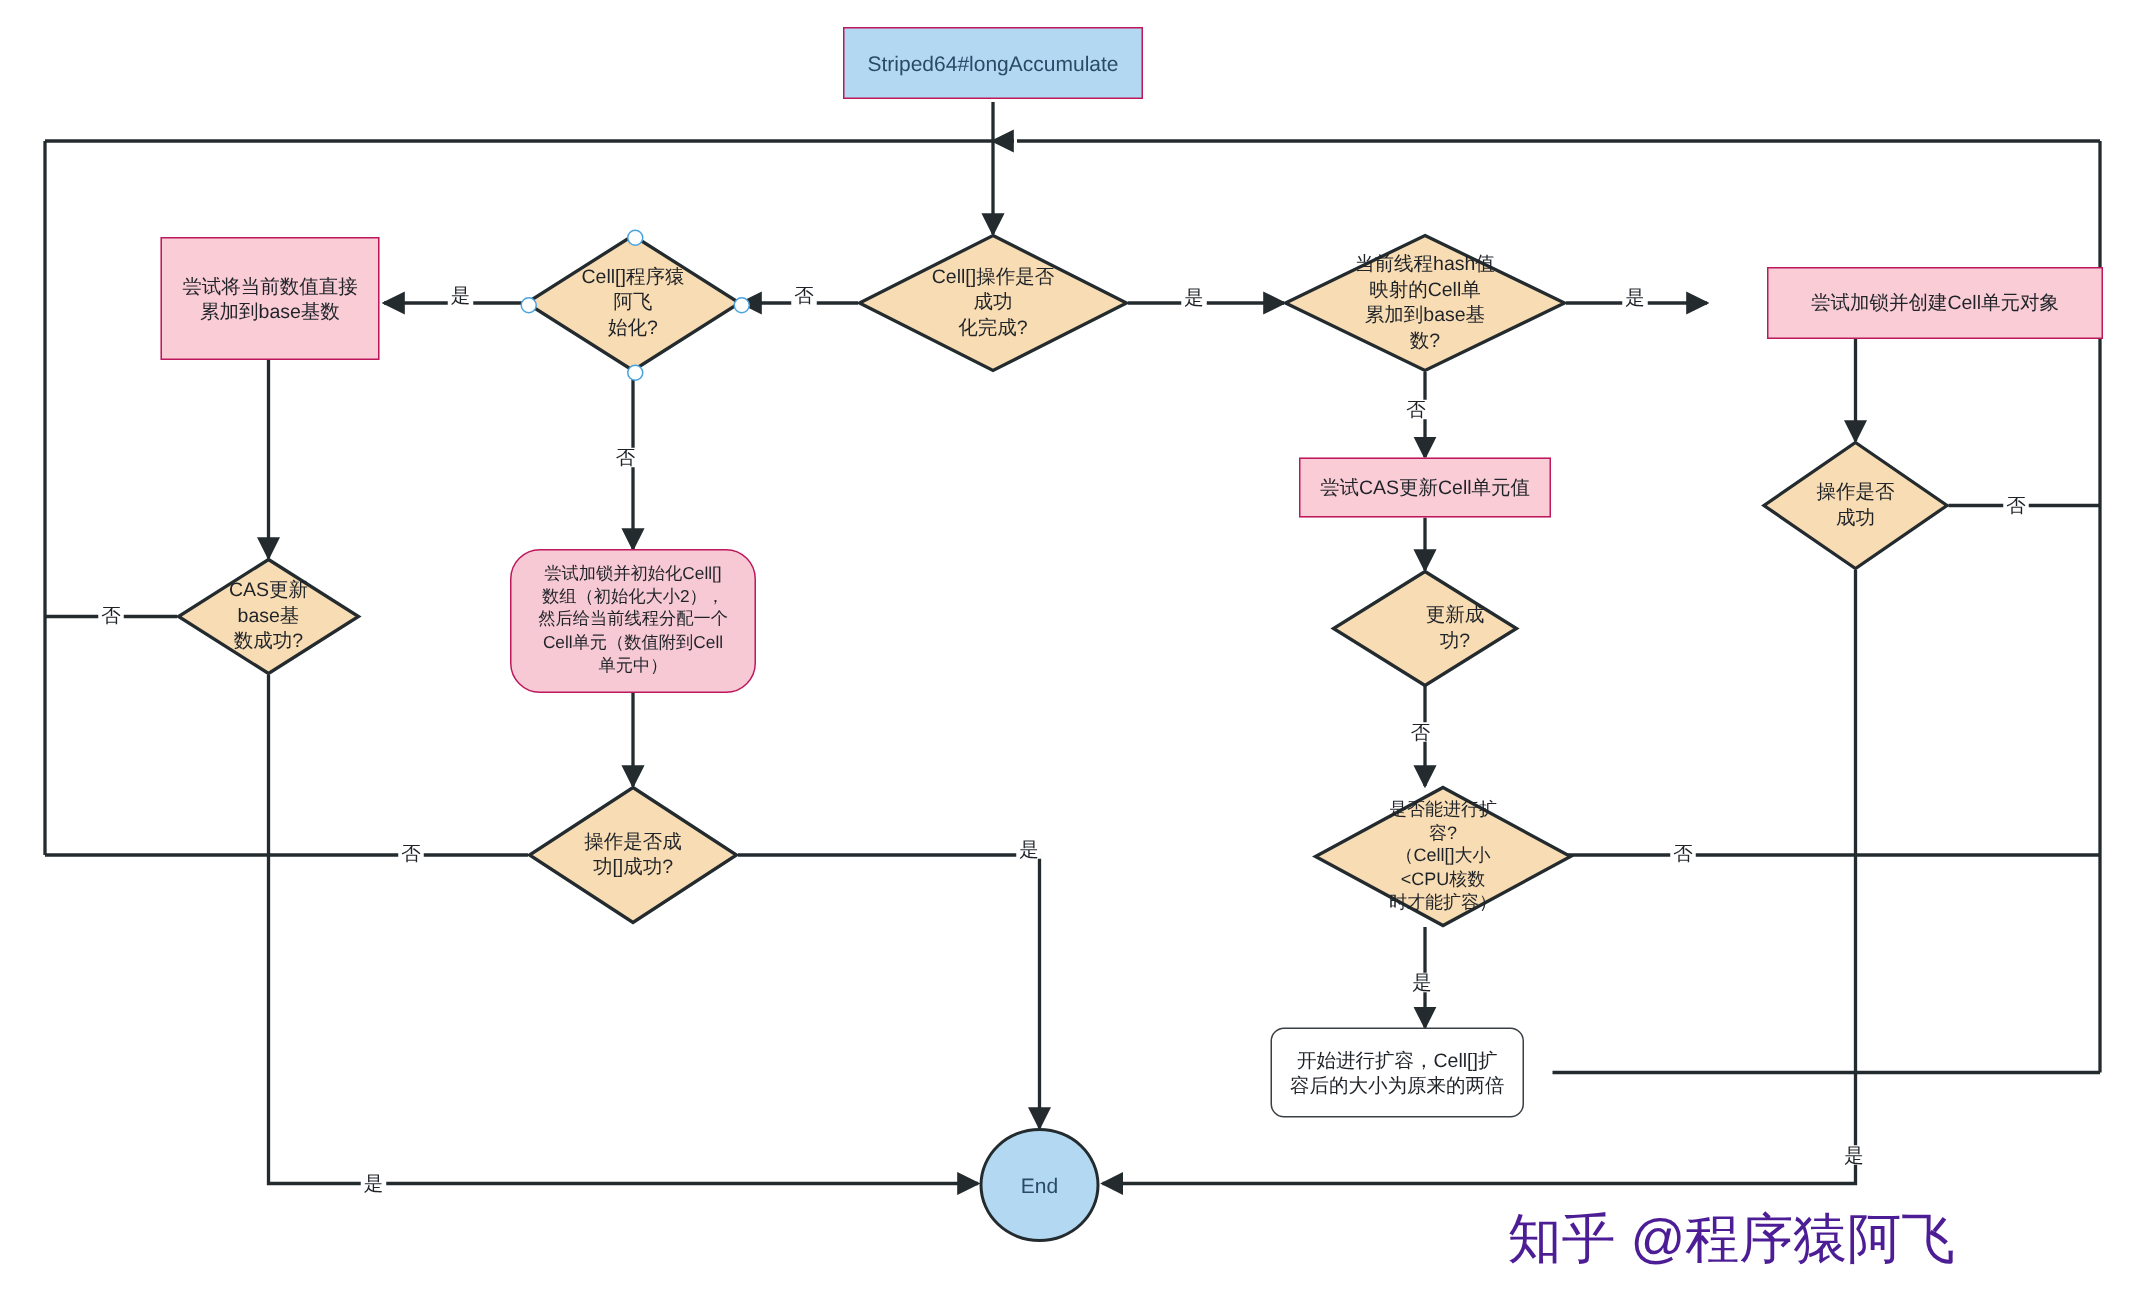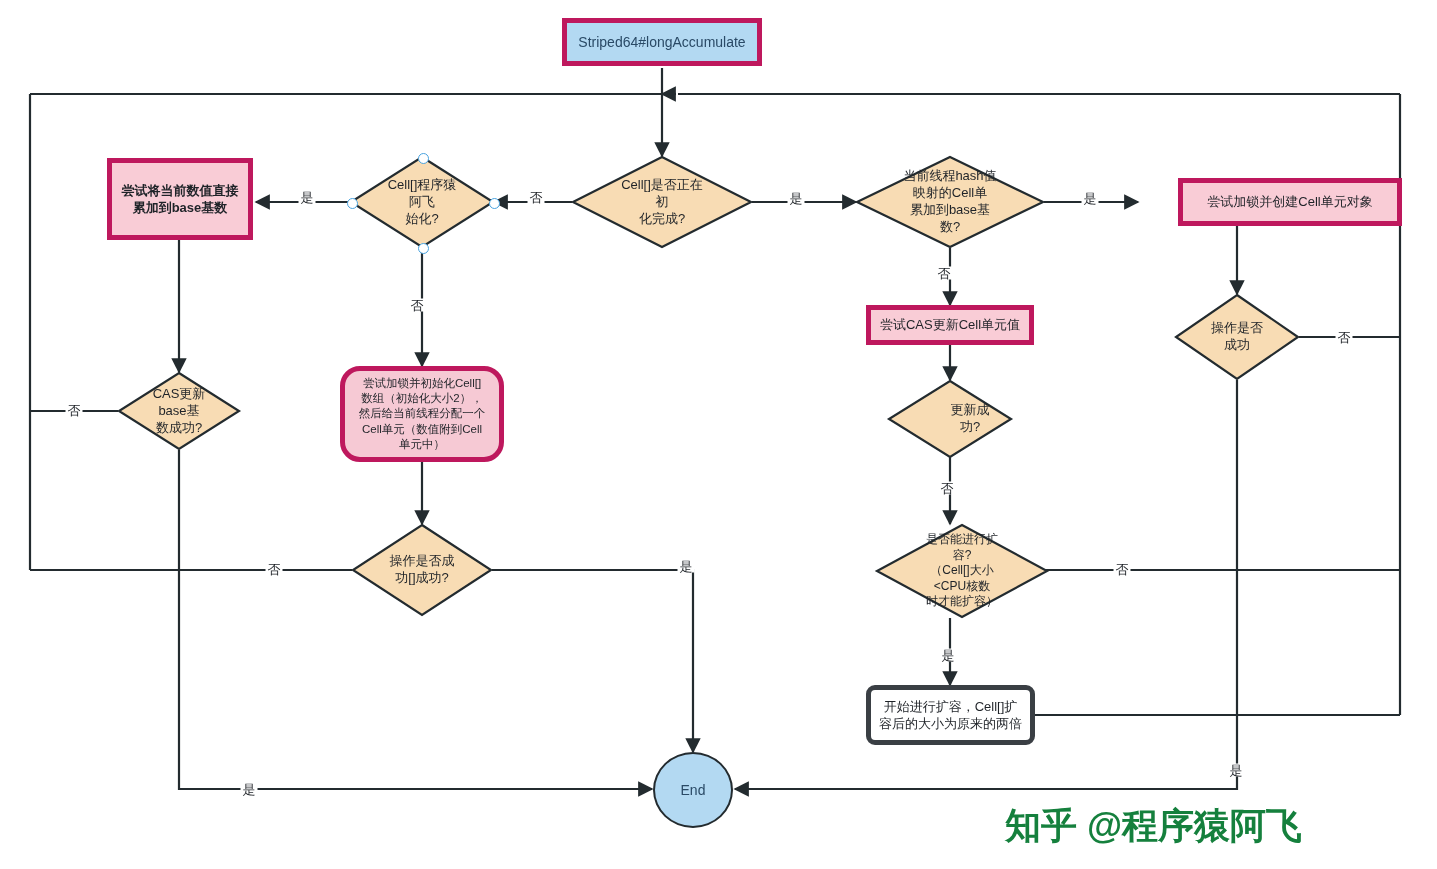--- a/index.html
+++ b/index.html
@@ -24,21 +24,21 @@
   .node {
     position: absolute;
     box-sizing: border-box;
     display: flex;
     align-items: center;
     justify-content: center;
     text-align: center;
     color: #1f2328;
   }
   .box {
-    border: 5px solid #be185d;
+    border: 1px solid #be185d;
     line-height: 1.32;
   }
   .box.blue {
     background: #b3d9f2;
     color: #2a4a66;
   }
   .box.pink {
     background: #f9ccd6;
   }
   .box.pink-round {
@@ -89,22 +89,22 @@
     width: 9px;
     height: 9px;
     margin-left: -4.5px;
     margin-top: -4.5px;
     border: 1.6px solid #4aa3df;
     background: #ffffff;
     border-radius: 50%;
   }
   .watermark {
     position: absolute;
-    color: #15803d;
-    font-weight: bold;
+    color: #4c1d95;
+    font-weight: normal;
     white-space: nowrap;
     user-select: none;
   }
   .fs13 { font-size: 13px; }
   .fs14 { font-size: 14px; }
   .fs12 { font-size: 12px; }
   .fs115 { font-size: 11.5px; }
 </style>
 </head>
 <body>
@@ -173,38 +173,38 @@
   </svg>
 
   <div class="node box blue fs14" style="left:562px; top:18px; width:200px; height:48px;">
     <span>Striped64#longAccumulate</span>
   </div>
 
   <div class="diamond-wrap" style="left:572px; top:156px; width:180px; height:92px;">
     <svg width="180" height="92" viewBox="0 0 180 92" xmlns="http://www.w3.org/2000/svg">
       <polygon points="90,1 179,46 90,91 1,46" fill="#f8dcb4" stroke="#232b2f" stroke-width="2.2"></polygon>
     </svg>
-    <div class="diamond-label fs13" style="white-space:pre-line;">Cell[]是否正在初
+    <div class="diamond-label fs13" style="white-space:pre-line;">Cell[]操作是否成功
 化完成?</div>
   </div>
 
   <div class="diamond-wrap" style="left:350px; top:156px; width:144px; height:92px;">
     <svg width="144" height="92" viewBox="0 0 144 92" xmlns="http://www.w3.org/2000/svg">
       <polygon points="72,1 143,46 72,91 1,46" fill="#f8dcb4" stroke="#232b2f" stroke-width="2.2"></polygon>
     </svg>
     <div class="diamond-label fs13" style="white-space:pre-line;">Cell[]程序猿阿飞
 始化?</div>
     <div class="handle" style="left:72px; top:1px;"></div>
     <div class="handle" style="left:143px; top:46px;"></div>
     <div class="handle" style="left:72px; top:91px;"></div>
     <div class="handle" style="left:1px; top:46px;"></div>
   </div>
 
   <div class="node box pink fs13" style="left:107px; top:158px; width:146px; height:82px;">
-    <span style="white-space:pre-line;font-weight:bold;">尝试将当前数值直接
+    <span style="white-space:pre-line;">尝试将当前数值直接
 累加到base基数</span>
   </div>
 
   <div class="diamond-wrap" style="left:118px; top:372px; width:122px; height:78px;">
     <svg width="122" height="78" viewBox="0 0 122 78" xmlns="http://www.w3.org/2000/svg">
       <polygon points="61,1 121,39 61,77 1,39" fill="#f8dcb4" stroke="#232b2f" stroke-width="2.2"></polygon>
     </svg>
     <div class="diamond-label fs13" style="white-space:pre-line;">CAS更新base基
 数成功?</div>
   </div>
@@ -256,21 +256,21 @@
 
   <div class="diamond-wrap" style="left:876px; top:524px; width:172px; height:94px;">
     <svg width="172" height="94" viewBox="0 0 172 94" xmlns="http://www.w3.org/2000/svg">
       <polygon points="86,1 171,47 86,93 1,47" fill="#f8dcb4" stroke="#232b2f" stroke-width="2.2"></polygon>
     </svg>
     <div class="diamond-label fs12" style="white-space:pre-line;">是否能进行扩容?
 （Cell[]大小&lt;CPU核数
 时才能扩容）</div>
   </div>
 
-  <div class="node box white-round fs13" style="left:866px; top:685px; width:169px; height:60px; border-color:#3a3f44;">
+  <div class="node box white-round fs13" style="left:847px; top:685px; width:169px; height:60px; border-color:#3a3f44;">
     <span style="white-space:pre-line;">开始进行扩容，Cell[]扩
 容后的大小为原来的两倍</span>
   </div>
 
   <div class="node terminator fs14" style="left:653px; top:752px; width:80px; height:76px;">
     <span>End</span>
   </div>
 
   <div class="edge-label fs13" style="left:536px; top:197px;">否</div>
   <div class="edge-label fs13" style="left:796px; top:198px;">是</div>

